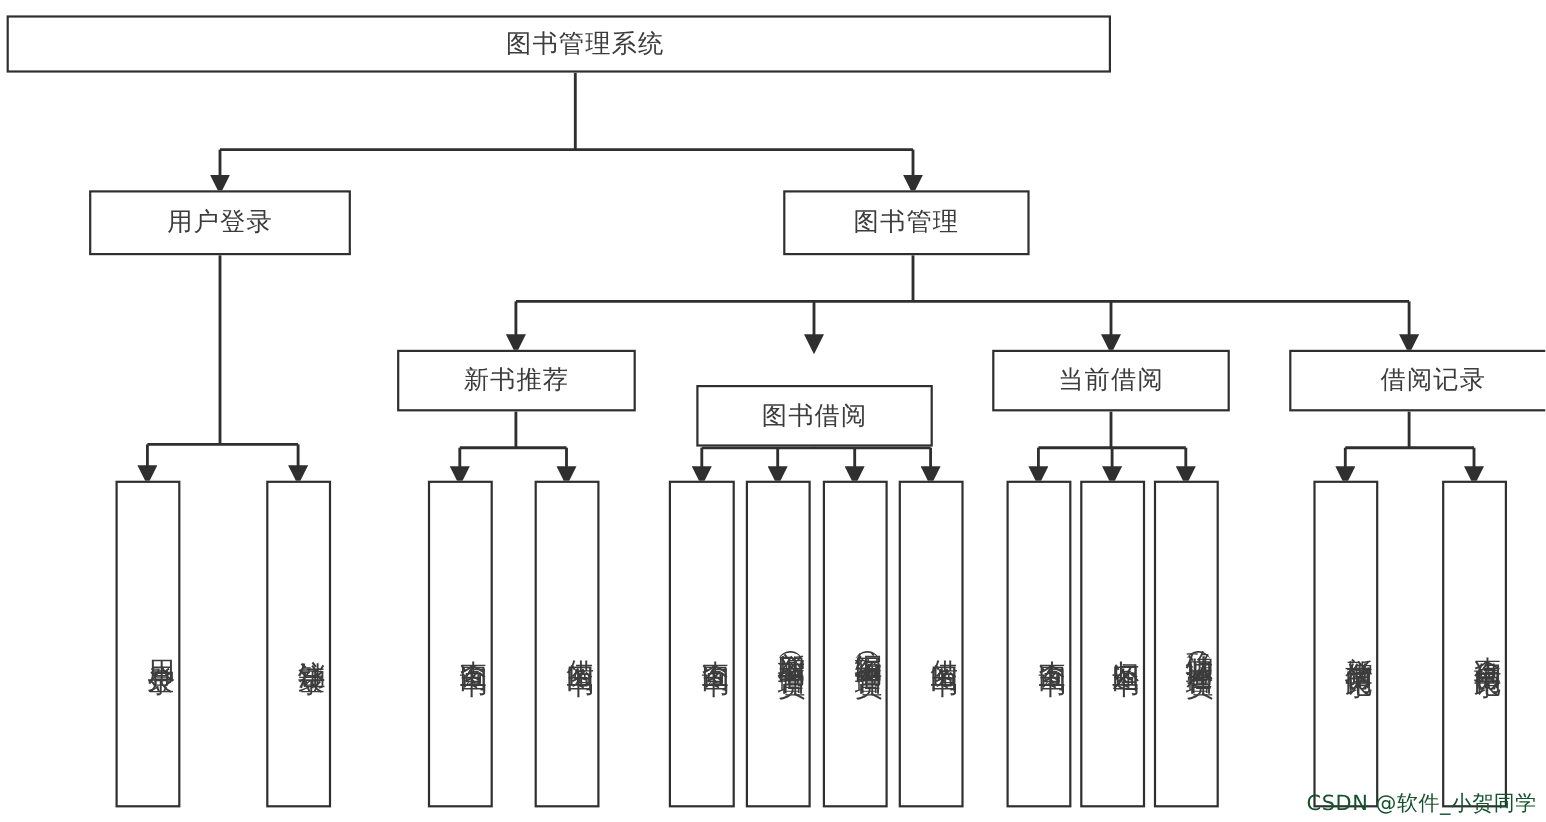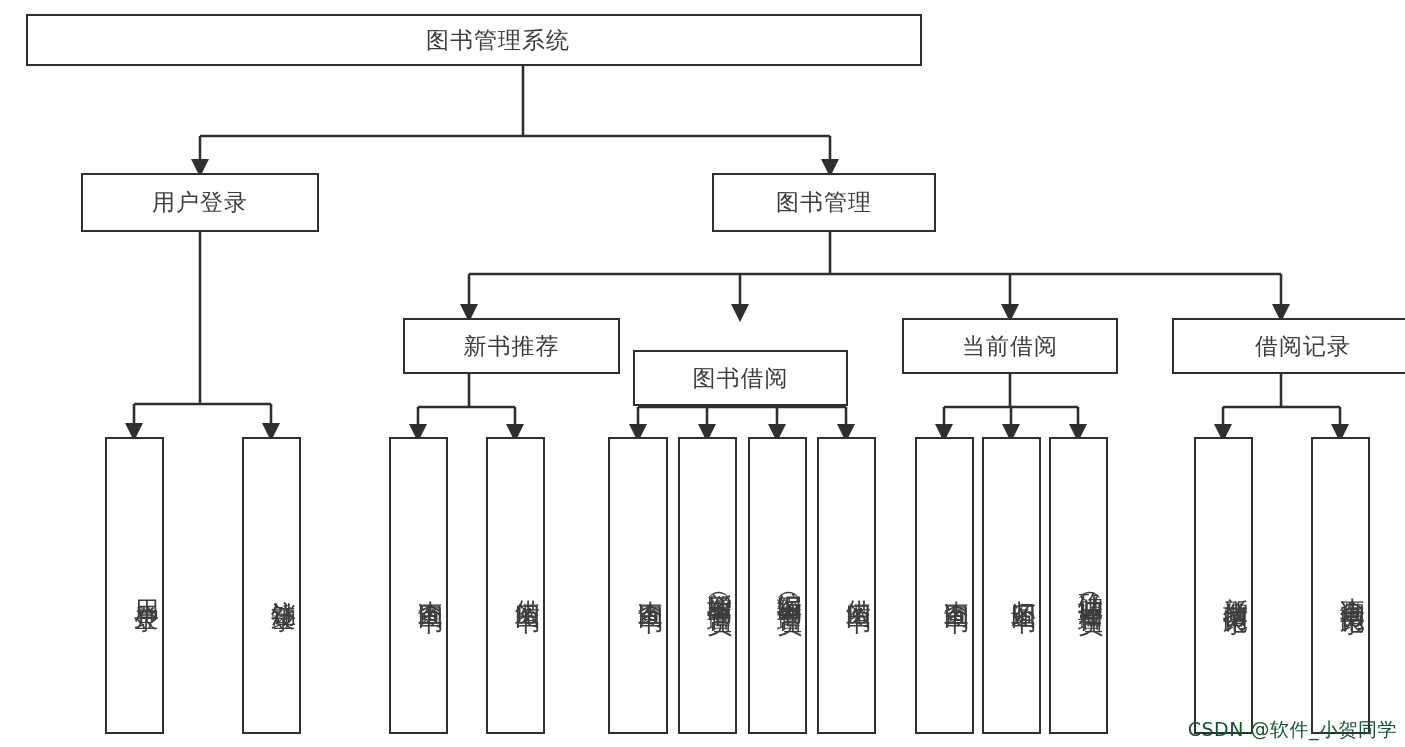--- a/index.html
+++ b/index.html
@@ -116,32 +116,32 @@
       <path d="M 1011 407 L 1011 433" marker-end="url(#arrow)"></path>
       <path d="M 1078 407 L 1078 433" marker-end="url(#arrow)"></path>
 
       <path d="M 1281 374 L 1281 407"></path>
       <path d="M 1223 407 L 1340 407"></path>
       <path d="M 1223 407 L 1223 433" marker-end="url(#arrow)"></path>
       <path d="M 1340 407 L 1340 433" marker-end="url(#arrow)"></path>
     </g>
   </svg>
 
-  <div class="node h" style="left:26px; top:14px; width:896px; height:52px;padding-left:48px;">
+  <div class="node h" style="left:6px; top:14px; width:1004px; height:52px;padding-left:48px;">
     <span class="node-label">图书管理系统</span>
   </div>
 
   <div class="node h" style="left:81px; top:173px; width:238px; height:59px;">
     <span class="node-label">用户登录</span>
   </div>
   <div class="node h" style="left:712px; top:173px; width:224px; height:59px;">
     <span class="node-label">图书管理</span>
   </div>
 
-  <div class="node h" style="left:361px; top:318px; width:217px; height:56px;margin-left:42px;">
+  <div class="node h" style="left:361px; top:318px; width:217px; height:56px;">
     <span class="node-label">新书推荐</span>
   </div>
   <div class="node h" style="left:633px; top:318px; width:215px; height:56px;margin-top:32px;">
     <span class="node-label">图书借阅</span>
   </div>
   <div class="node h" style="left:902px; top:318px; width:216px; height:56px;">
     <span class="node-label">当前借阅</span>
   </div>
   <div class="node h" style="left:1172px; top:318px; width:262px; height:56px;">
     <span class="node-label">借阅记录</span>

